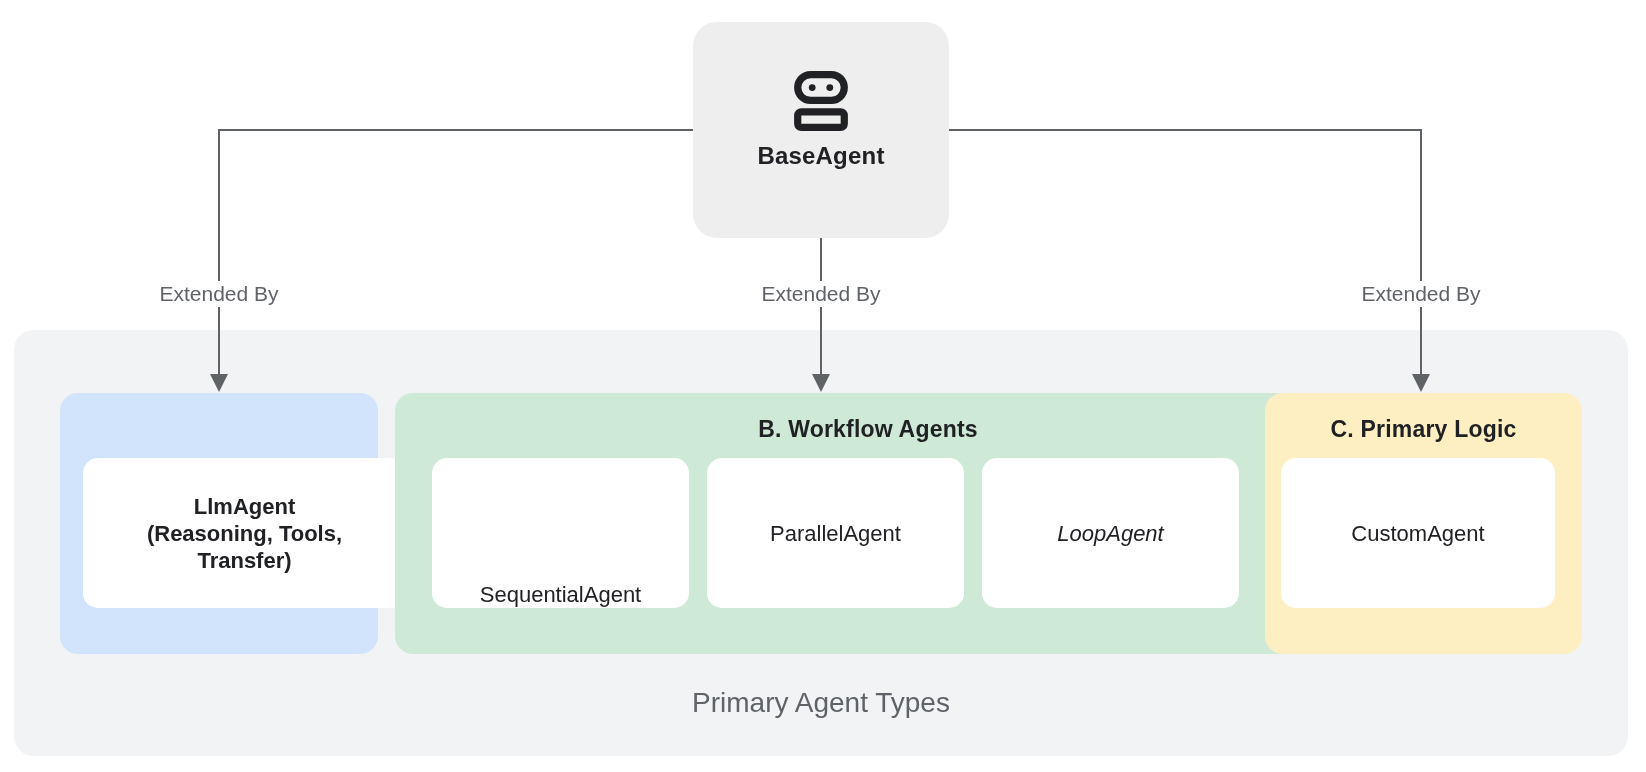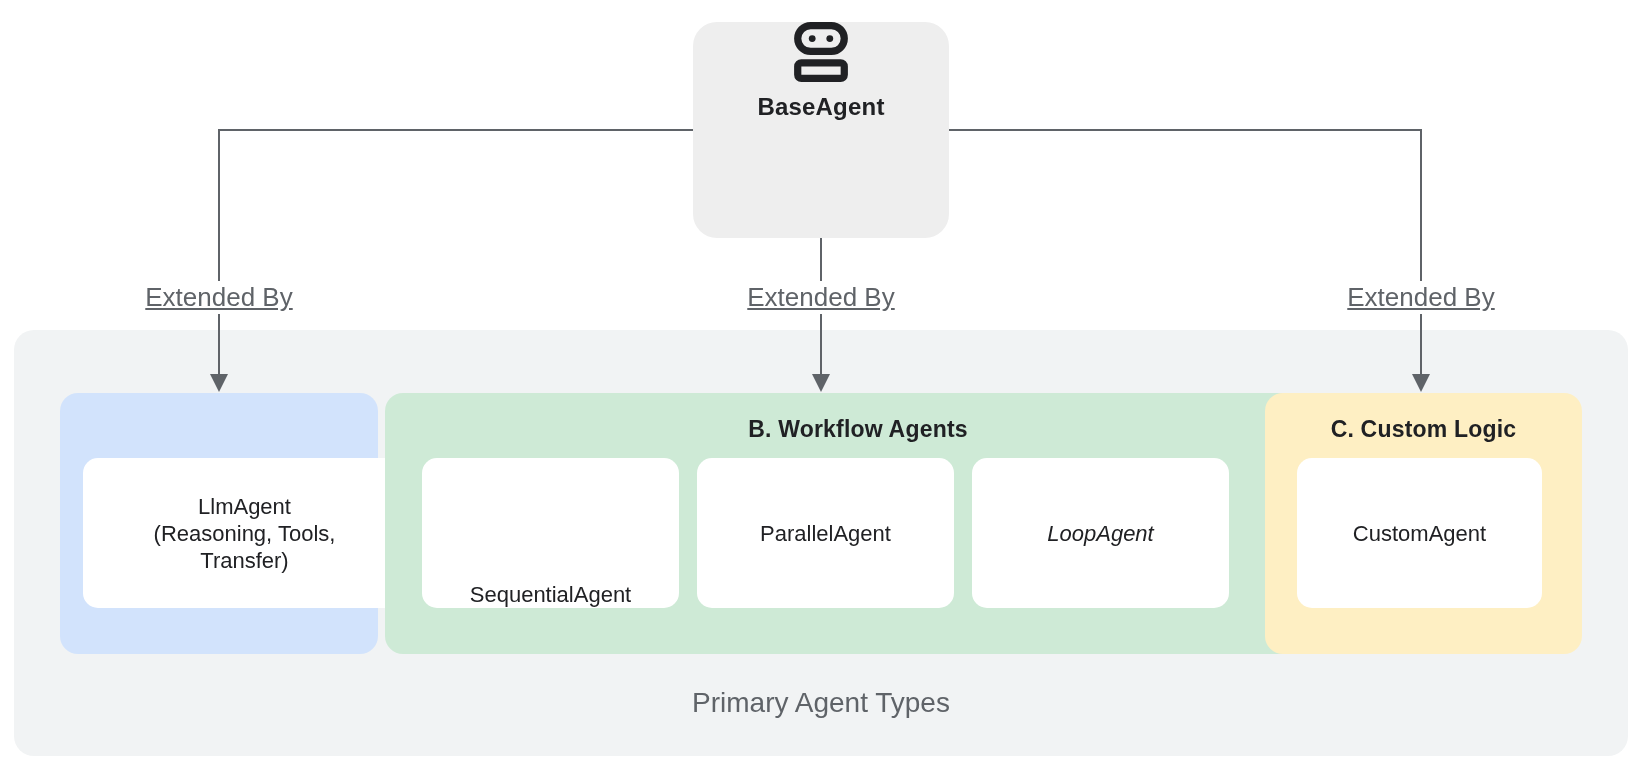--- a/index.html
+++ b/index.html
@@ -20,70 +20,70 @@
     background:var(--canvas-bg);
     font-family:"Liberation Sans", sans-serif;
     position:relative;
   }
   #canvas{position:absolute;inset:0;width:1646px;height:772px;}
 
   
   .node{
     position:absolute;left:693px;top:22px;width:256px;height:216px;
     background:var(--node-bg);border-radius:24px;
-    display:flex;flex-direction:column;align-items:center;
+    display:flex;flex-direction:column;align-items:center;justify-content:center;
     padding-bottom:20px;z-index:3;
   }
   .robot{width:54px;height:60px;display:block;}
   .robot .stroke{fill:none;stroke:var(--text-dark);stroke-width:7;}
   .robot .fill{fill:var(--text-dark);}
   .node-label{
     margin-top:11px;font-size:24px;font-weight:700;color:var(--text-dark);
     letter-spacing:.2px;
   }
 
   
   .connectors{position:absolute;left:0;top:0;z-index:1;pointer-events:none;}
   .connectors path{stroke:var(--arrow);stroke-width:2;fill:none;}
   .connectors polygon{fill:var(--arrow);}
 
   
   .edge-label{
     position:absolute;top:281px;transform:translateX(-50%);
     background:var(--canvas-bg);padding:1px 8px;
-    font-size:26px;color:var(--text-gray);white-space:nowrap;z-index:2;text-decoration:underline;
+    font-size:21px;color:var(--text-gray);white-space:nowrap;z-index:2;
   }
 
   
   .group{
     position:absolute;left:14px;top:330px;width:1614px;height:426px;
     background:var(--group-bg);border-radius:20px;z-index:0;
   }
   .section{
     position:absolute;top:63px;height:261px;border-radius:18px;
   }
   .section-blue{left:46px;width:318px;background:var(--section-blue);}
-  .section-green{left:371px;width:946px;background:var(--section-green);}
+  .section-green{left:381px;width:946px;background:var(--section-green);}
   .section-yellow{left:1251px;width:317px;background:var(--section-yellow);}
   .section-title{
     position:absolute;top:23px;left:0;width:100%;text-align:center;
     font-size:23px;font-weight:700;color:var(--text-dark);letter-spacing:.2px;
   }
   .card{
     position:absolute;top:65px;height:150px;background:var(--card-bg);
     border-radius:15px;display:flex;flex-direction:column;
     align-items:center;justify-content:center;
     font-size:22px;color:var(--text-dark);text-align:center;line-height:27px;
   }
   .card span{display:block;}
-  .card-llm{left:23px;width:323px;}
+  .card-llm{left:23px;width:323px;font-weight:bold;}
   .card-seq{left:37px;width:257px;justify-content:flex-end;}
   .card-par{left:312px;width:257px;}
   .card-loop{left:587px;width:257px;font-style:italic;}
-  .card-custom{left:32px;width:245px;}
+  .card-custom{left:16px;width:274px;}
   .group-caption{
     position:absolute;top:357px;left:0;width:100%;text-align:center;
     font-size:28px;color:var(--text-gray);
   }
 </style>
 </head>
 <body>
 
 <div id="canvas">
 
@@ -104,21 +104,21 @@
       </div>
       <div class="card card-par">
         <span>ParallelAgent</span>
       </div>
       <div class="card card-loop">
         <span>LoopAgent</span>
       </div>
     </div>
 
     <div class="section section-yellow">
-      <div class="section-title">C. Custom Logic</div>
+      <div class="section-title">C. Primary Logic</div>
       <div class="card card-custom">
         <span>CustomAgent</span>
       </div>
     </div>
 
     <div class="group-caption">Primary Agent Types</div>
   </div>
 
   <svg class="connectors" width="1646" height="772" viewBox="0 0 1646 772">
     <path d="M693 130 L219 130 L219 376"></path>

